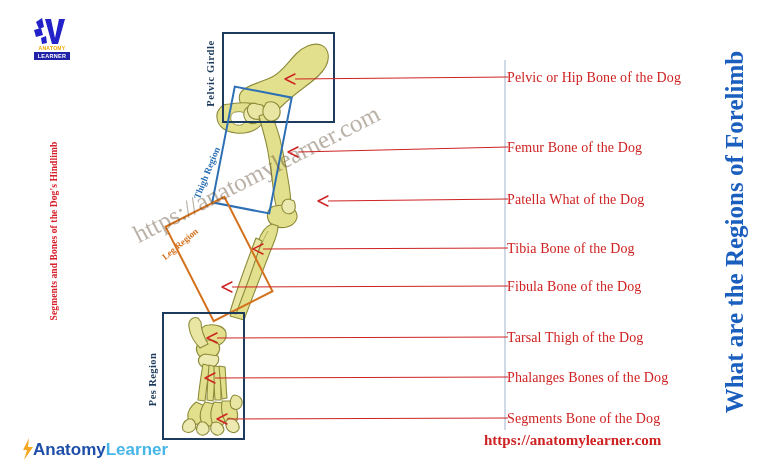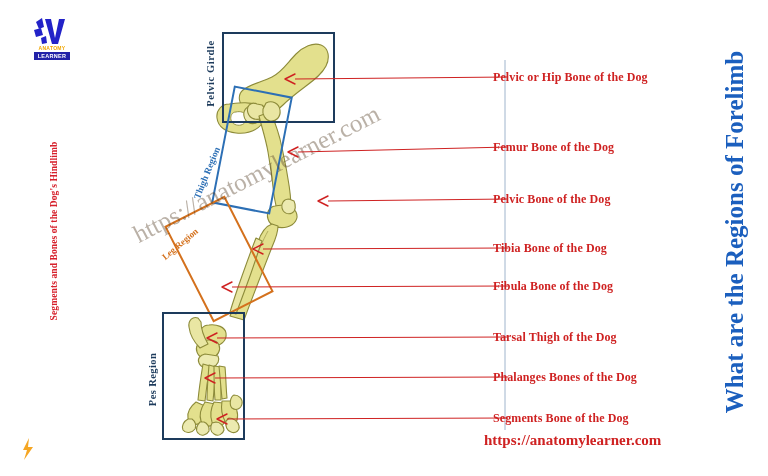--- a/index.html
+++ b/index.html
@@ -146,24 +146,24 @@
   #label-pes {
     left: 107px; top: 374px; width: 90px;
     transform: rotate(-90deg); transform-origin: center center;
     text-align: center; font-size: 10.5px; color: #1d3b5c;
     letter-spacing: .4px;
   }
 
   
   .callout {
     position: absolute;
-    left: 493px;
-    font-family: "Liberation Serif", serif;
-    font-size: 12px;
-    font-weight: bold;
+    left: 507px;
+    font-family: "Liberation Serif", serif;
+    font-size: 14px;
+    font-weight: normal;
     color: #cf2222;
     white-space: nowrap;
     letter-spacing: .1px;
   }
 
   
   #brand-bottom {
     position: absolute;
     left: 33px;
     top: 440px;
@@ -342,26 +342,29 @@
       <line x1="508" y1="337" x2="217" y2="338" stroke="#cf2222" stroke-width="1"></line>
       <path d="M207 338 L217 333 M207 338 L217 343" stroke="#cf2222" stroke-width="1.4" fill="none" stroke-linecap="round"></path>
       <line x1="508" y1="377" x2="215" y2="378" stroke="#cf2222" stroke-width="1"></line>
       <path d="M205 378 L215 373 M205 378 L215 383" stroke="#cf2222" stroke-width="1.4" fill="none" stroke-linecap="round"></path>
       <line x1="508" y1="418" x2="227" y2="419" stroke="#cf2222" stroke-width="1"></line>
       <path d="M217 419 L227 414 M217 419 L227 424" stroke="#cf2222" stroke-width="1.4" fill="none" stroke-linecap="round"></path>
     </svg>
 
   <div class="callout" style="top:70px">Pelvic or Hip Bone of the Dog</div>
   <div class="callout" style="top:140px">Femur Bone of the Dog</div>
-  <div class="callout" style="top:192px">Pelvic Bone of the Dog</div>
+  <div class="callout" style="top:192px">Patella What of the Dog</div>
   <div class="callout" style="top:241px">Tibia Bone of the Dog</div>
   <div class="callout" style="top:279px">Fibula Bone of the Dog</div>
   <div class="callout" style="top:330px">Tarsal Thigh of the Dog</div>
   <div class="callout" style="top:370px">Phalanges Bones of the Dog</div>
   <div class="callout" style="top:411px">Segments Bone of the Dog</div>
 
   <svg id="brand-bolt" viewBox="0 0 12 22">
     <path d="M7 0 L1 12 L5 12 L2 22 L11 9 L6 9 Z" fill="#f5a623"></path>
   </svg>
+  <div id="brand-bottom">
+    <span class="b1">Anatomy</span><span class="b2">Learner</span>
+  </div>
 
   <div id="bottom-url">https://anatomylearner.com</div>
 
 </div>
 
 </body></html>

